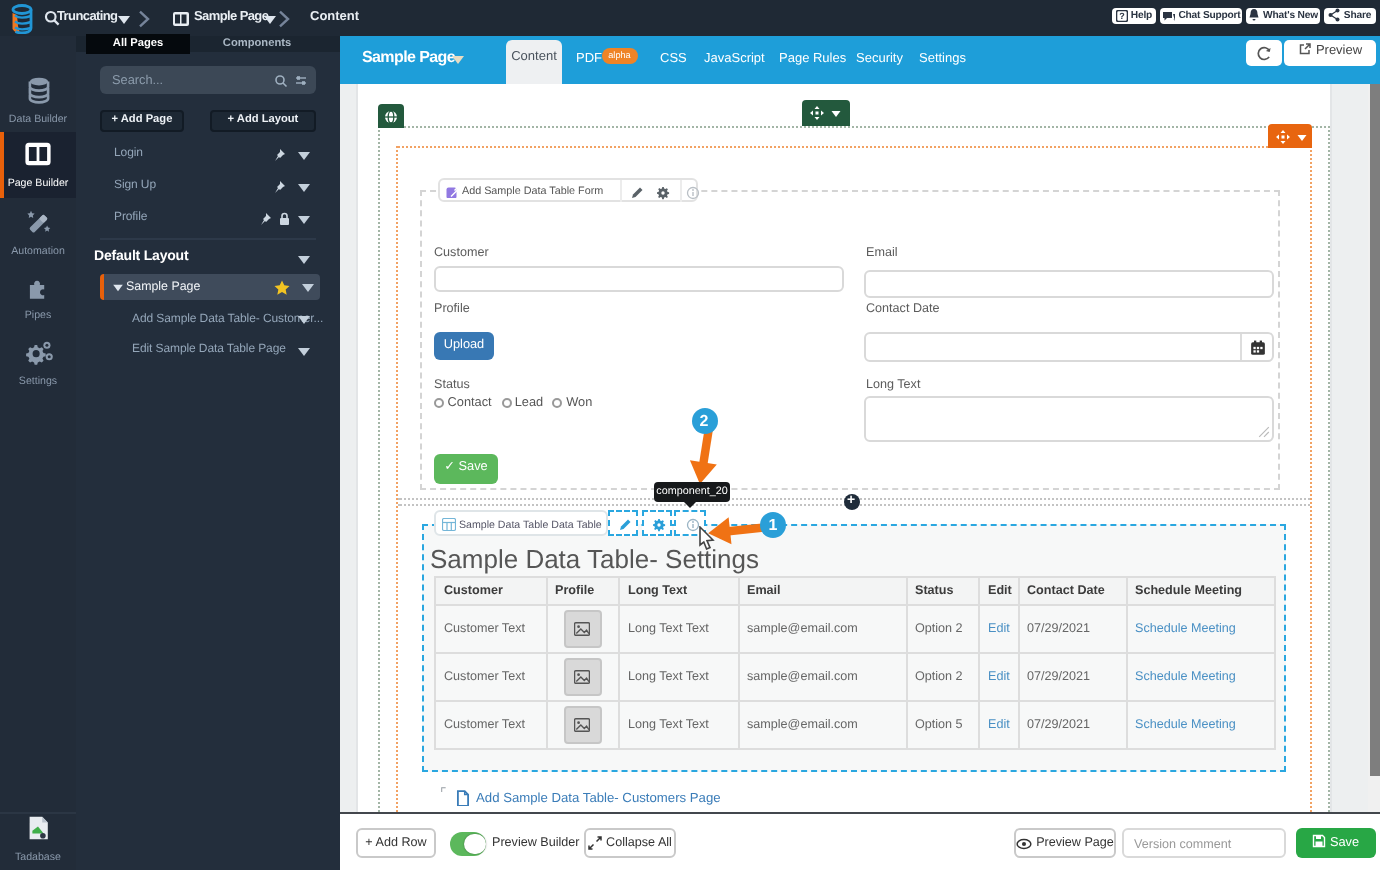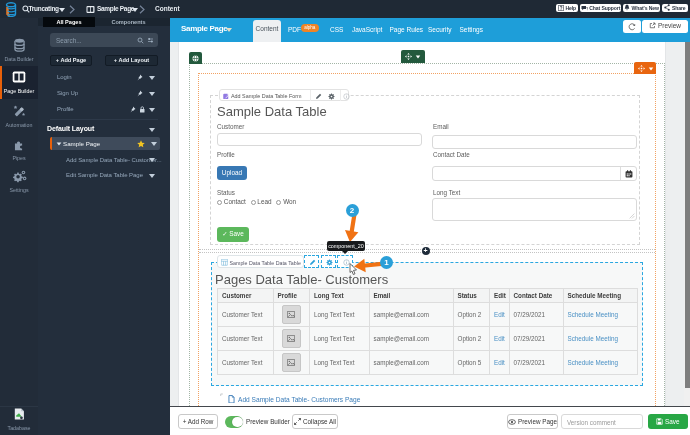--- a/index.html
+++ b/index.html
@@ -308,21 +308,20 @@
           <circle cx="7" cy="7" r="1.7" fill="#fff"></circle>
         </svg>
       <div class="abs" style="left:120px;top:0;width:1px;height:11px;background:#ececec;"></div>
       <svg class="abs" style="left:123.5px;top:2.5px" width="7" height="7" viewBox="0 0 14 14">
           <circle cx="7" cy="7" r="5.5" fill="none" stroke="#b9bfc5" stroke-width="1.3"></circle>
           <line x1="7" y1="6" x2="7" y2="10" stroke="#b9bfc5" stroke-width="1.4"></line>
           <circle cx="7" cy="4" r="0.9" fill="#b9bfc5"></circle>
         </svg>
     </div>
 
-    <span class="abs" style="left:47px;top:62px;font-size:13px;color:#565656;">Sample Data Table</span>
 
     <span class="lbl" style="left:47px;top:81px;">Customer</span>
     <div class="inp" style="left:47px;top:91px;width:205px;height:13px;"></div>
     <span class="lbl" style="left:47px;top:109px;">Profile</span>
     <div class="abs" style="left:47px;top:124px;width:30px;height:14px;background:#3878b4;border-radius:3px;color:#fff;font-size:6.4px;text-align:center;line-height:14px;">Upload</div>
     <span class="lbl" style="left:47px;top:147px;">Status</span>
     <span class="abs" style="left:47px;top:156px;font-size:6.4px;color:#555;">
       <span style="display:inline-block;width:5px;height:5px;border:1px solid #999;border-radius:50%;vertical-align:-0.5px;"></span> Contact
       <span style="display:inline-block;width:5px;height:5px;border:1px solid #999;border-radius:50%;vertical-align:-0.5px;margin-left:3px;"></span> Lead
       <span style="display:inline-block;width:5px;height:5px;border:1px solid #999;border-radius:50%;vertical-align:-0.5px;margin-left:3px;"></span> Won
@@ -404,21 +403,21 @@
       </svg>
 
     <svg class="abs" style="left:184px;top:215px;" width="30" height="16" viewBox="0 0 30 16">
       <g transform="rotate(-6 15 8)">
           <rect x="9" y="6" width="21" height="4.2" fill="#f07214"></rect>
           <polygon points="0,8 11,1.2 11,14.8" fill="#f07214"></polygon>
         </g>
     </svg>
     <div class="abs" style="left:210px;top:214px;width:13px;height:13px;border-radius:50%;background:#2a9fd8;color:#fff;font-size:8px;font-weight:bold;text-align:center;line-height:13px;">1</div>
 
-    <span class="abs" style="left:45px;top:230px;font-size:13px;color:#565656;">Pages Data Table- Customers</span>
+    <span class="abs" style="left:45px;top:230px;font-size:13px;color:#565656;">Sample Data Table- Settings</span>
 
     <table class="abs" style="left:47px;top:245.5px;width:419.5px;border-collapse:collapse;table-layout:fixed;font-size:6.3px;color:#666;">
       <colgroup>
         <col style="width:55.5px">
           <col style="width:36.5px">
           <col style="width:59.5px">
           <col style="width:84px">
           <col style="width:36.5px">
           <col style="width:19.5px">
           <col style="width:54px">

